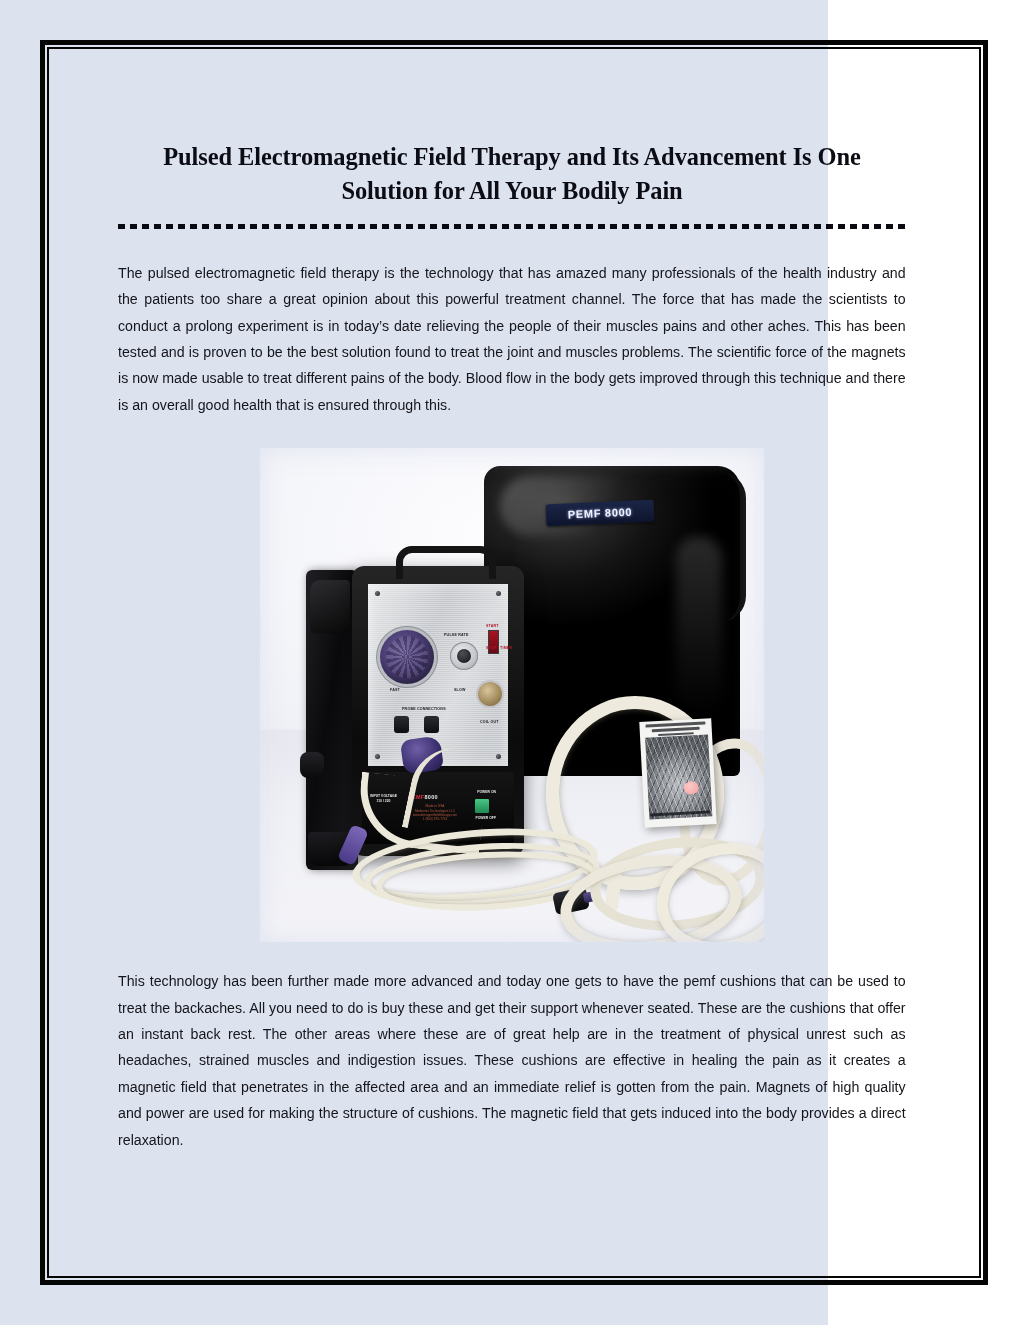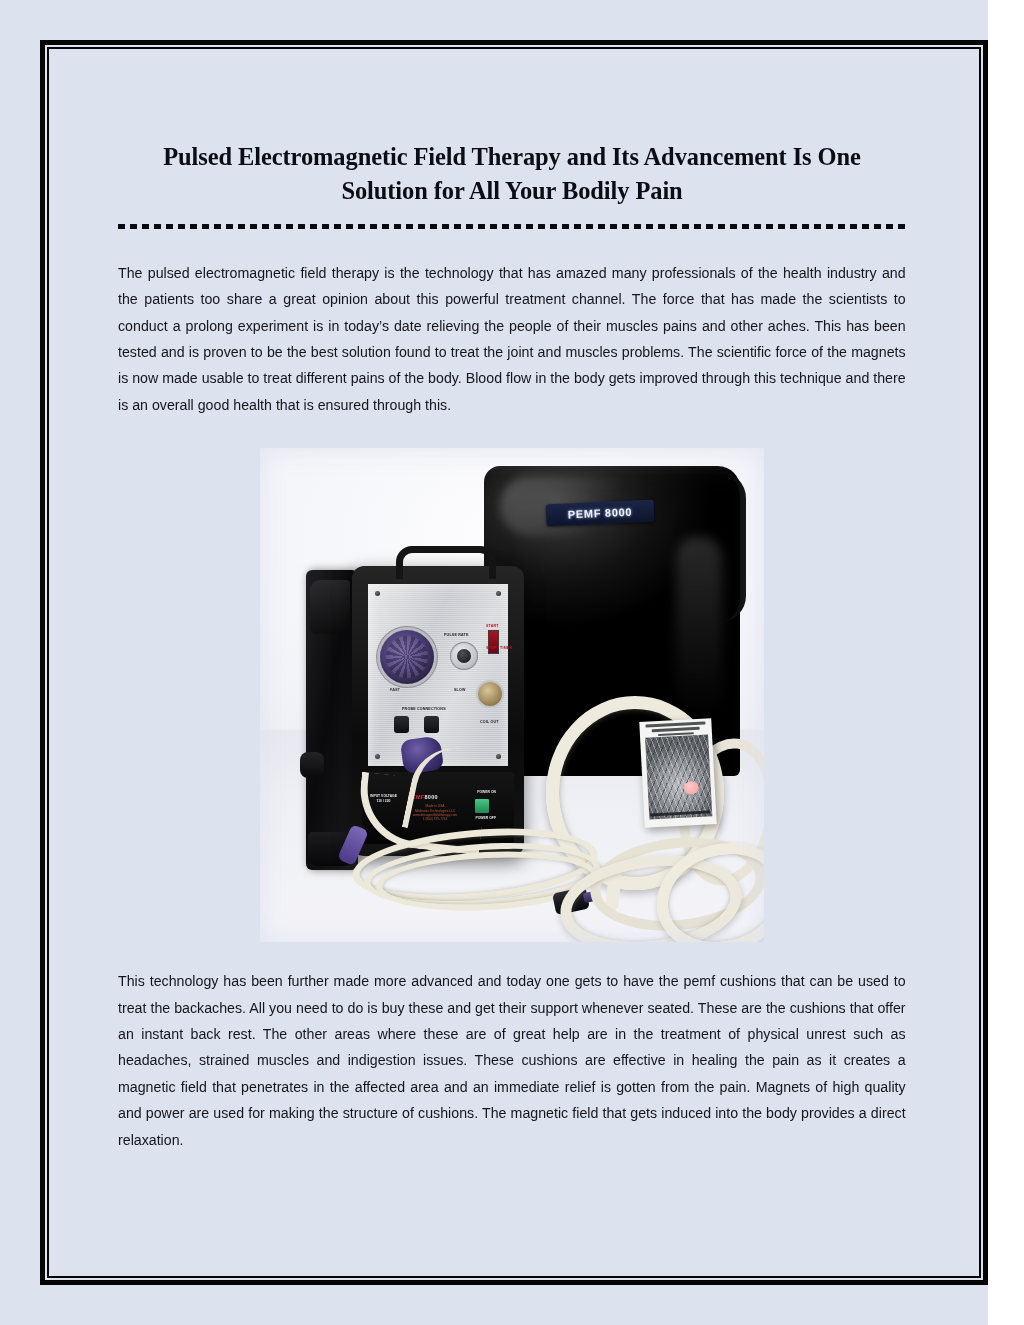--- a/index.html
+++ b/index.html
@@ -12,21 +12,21 @@
     height: 1325px;
     font-family: "Liberation Sans", sans-serif;
     overflow: hidden;
   }
 
   
   .page {
     position: absolute;
     left: 0;
     top: 0;
-    width: 988px;
+    width: 828px;
     height: 1325px;
     background: #dce2ee;
   }
 
   
   .frame-outer {
     position: absolute;
     left: 40px;
     top: 40px;
     width: 948px;

